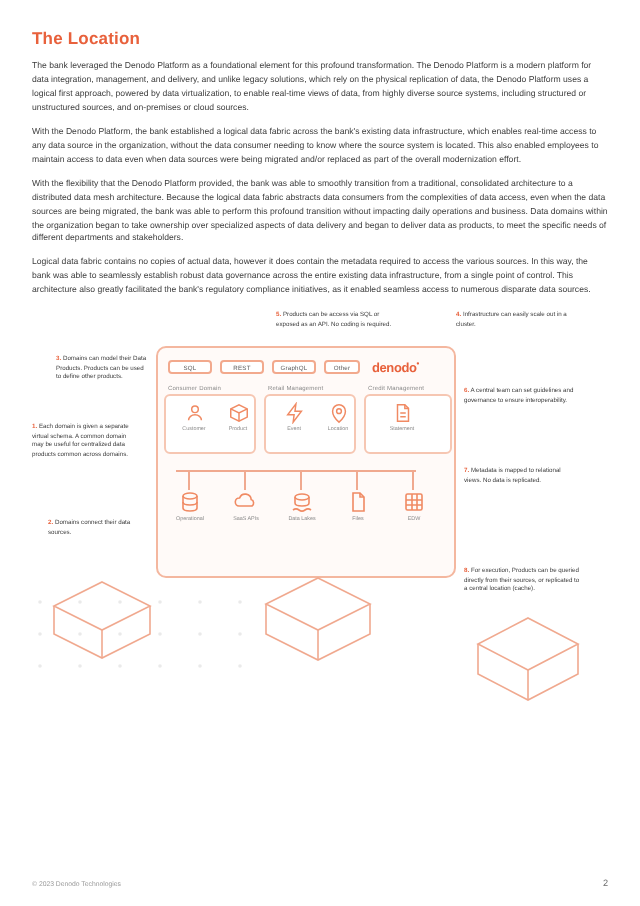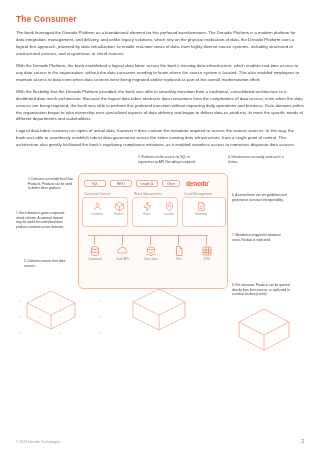--- a/index.html
+++ b/index.html
@@ -136,21 +136,21 @@
     left: 0; bottom: 20px;
     width: 130px; height: 46px;
     opacity: 0.55;
   }
 </style>
 </head>
 <body>
 
 <div class="page">
 
-  <h1 class="section-title">The Consumer</h1>
+  <h1 class="section-title">The Location</h1>
 
   <p class="body-para">The bank leveraged the Denodo Platform as a foundational element for this profound transformation. The Denodo Platform is a modern platform for data integration, management, and delivery, and unlike legacy solutions, which rely on the physical replication of data, the Denodo Platform uses a logical first approach, powered by data virtualization, to enable real-time views of data, from highly diverse source systems, including structured or unstructured sources, and on-premises or cloud sources.</p>
   <p class="body-para">With the Denodo Platform, the bank established a logical data fabric across the bank's existing data infrastructure, which enables real-time access to any data source in the organization, without the data consumer needing to know where the source system is located. This also enabled employees to maintain access to data even when data sources were being migrated and/or replaced as part of the overall modernization effort.</p>
   <p class="body-para">With the flexibility that the Denodo Platform provided, the bank was able to smoothly transition from a traditional, consolidated architecture to a distributed data mesh architecture. Because the logical data fabric abstracts data consumers from the complexities of data access, even when the data sources are being migrated, the bank was able to perform this profound transition without impacting daily operations and business. Data domains within the organization began to take ownership over specialized aspects of data delivery and began to deliver data as products, to meet the specific needs of different departments and stakeholders.</p>
   <p class="body-para">Logical data fabric contains no copies of actual data, however it does contain the metadata required to access the various sources. In this way, the bank was able to seamlessly establish robust data governance across the entire existing data infrastructure, from a single point of control. This architecture also greatly facilitated the bank's regulatory compliance initiatives, as it enabled seamless access to numerous disparate data sources.</p>
 
   <div class="diagram">
 
     <div class="note" style="left:122px; top:0px; width:62px;">
       <span class="num">5.</span>

